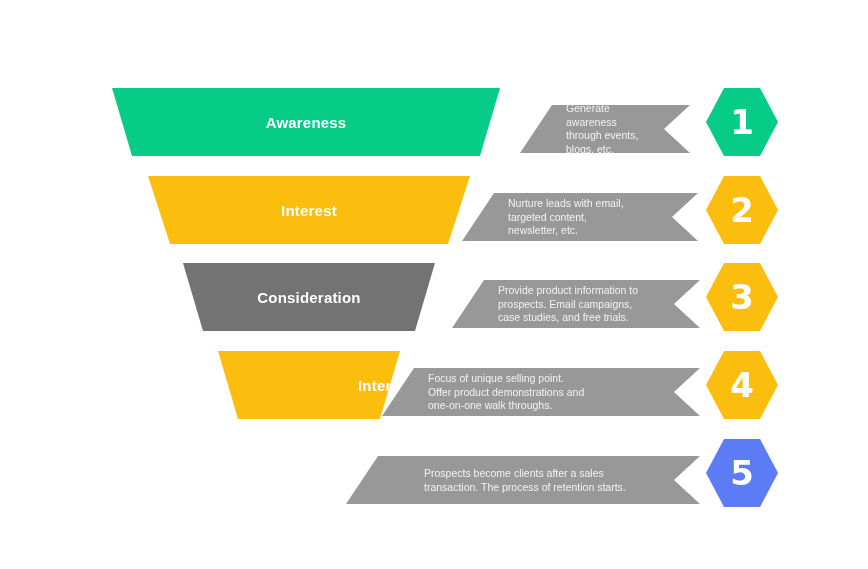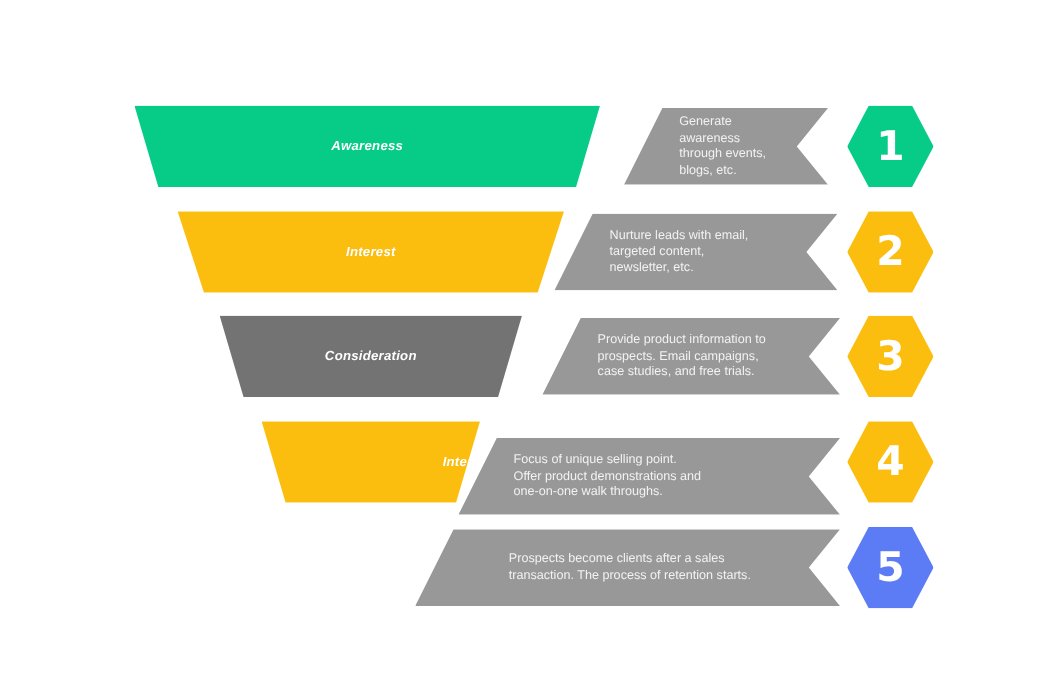--- a/index.html
+++ b/index.html
@@ -11,29 +11,28 @@
   #stage{position:absolute;inset:0;background:#ffffff;}
   .row{position:absolute;left:0;right:0;height:72px;}
 
   
   .funnel{
     position:absolute;top:0;height:68px;
     display:flex;align-items:center;justify-content:center;
   }
   .funnel .fn-label{
     position:relative;z-index:2;
-    color:#ffffff;font-weight:bold;font-size:11px;
+    color:#ffffff;font-weight:bold;font-size:15px;
     letter-spacing:.2px;white-space:nowrap;
     text-shadow:0 0 1px rgba(0,0,0,.05);
-    font-style:italic;
   }
 
   
   .banner{
-    position:absolute;top:2px;height:64px;
+    position:absolute;top:17px;height:48px;
   }
   .banner .bg{position:absolute;inset:0;}
   .banner .btext{
     position:absolute;top:50%;transform:translateY(-50%);
     color:#f2f2f2;font-size:10.5px;line-height:13.5px;
     z-index:2;white-space:pre-line;
   }
 
   
   .badge{
@@ -89,21 +88,21 @@
 case studies, and free trials.</div>
       </div>
       <div class="badge" style="left: 706px; background: rgb(252, 190, 14);">
         <span class="num">3</span>
       </div>
     </div>
     <div class="row" style="top: 351px;">
       <div class="funnel" style="left: 218px; width: 182px; background: rgb(252, 190, 14); clip-path: polygon(0% 0%, 100% 0%, 89.011% 100%, 10.989% 100%); justify-content: flex-end;">
         <span class="fn-label">Intent</span>
       </div>
-      <div class="banner" style="left: 382px; width: 318px; margin-top: 12px;">
+      <div class="banner" style="left: 382px; width: 318px;">
         <div class="bg" style="background: rgb(152, 152, 152); clip-path: polygon(10.06% 0%, 100% 0%, 91.82% 50%, 100% 100%, 0% 100%);"></div>
         <div class="btext" style="left: 46px; right: 40px;">Focus of unique selling point.
 Offer product demonstrations and
 one-on-one walk throughs.</div>
       </div>
       <div class="badge" style="left: 706px; background: rgb(252, 190, 14);">
         <span class="num">4</span>
       </div>
     </div>
     <div class="row" style="top: 439px;">

